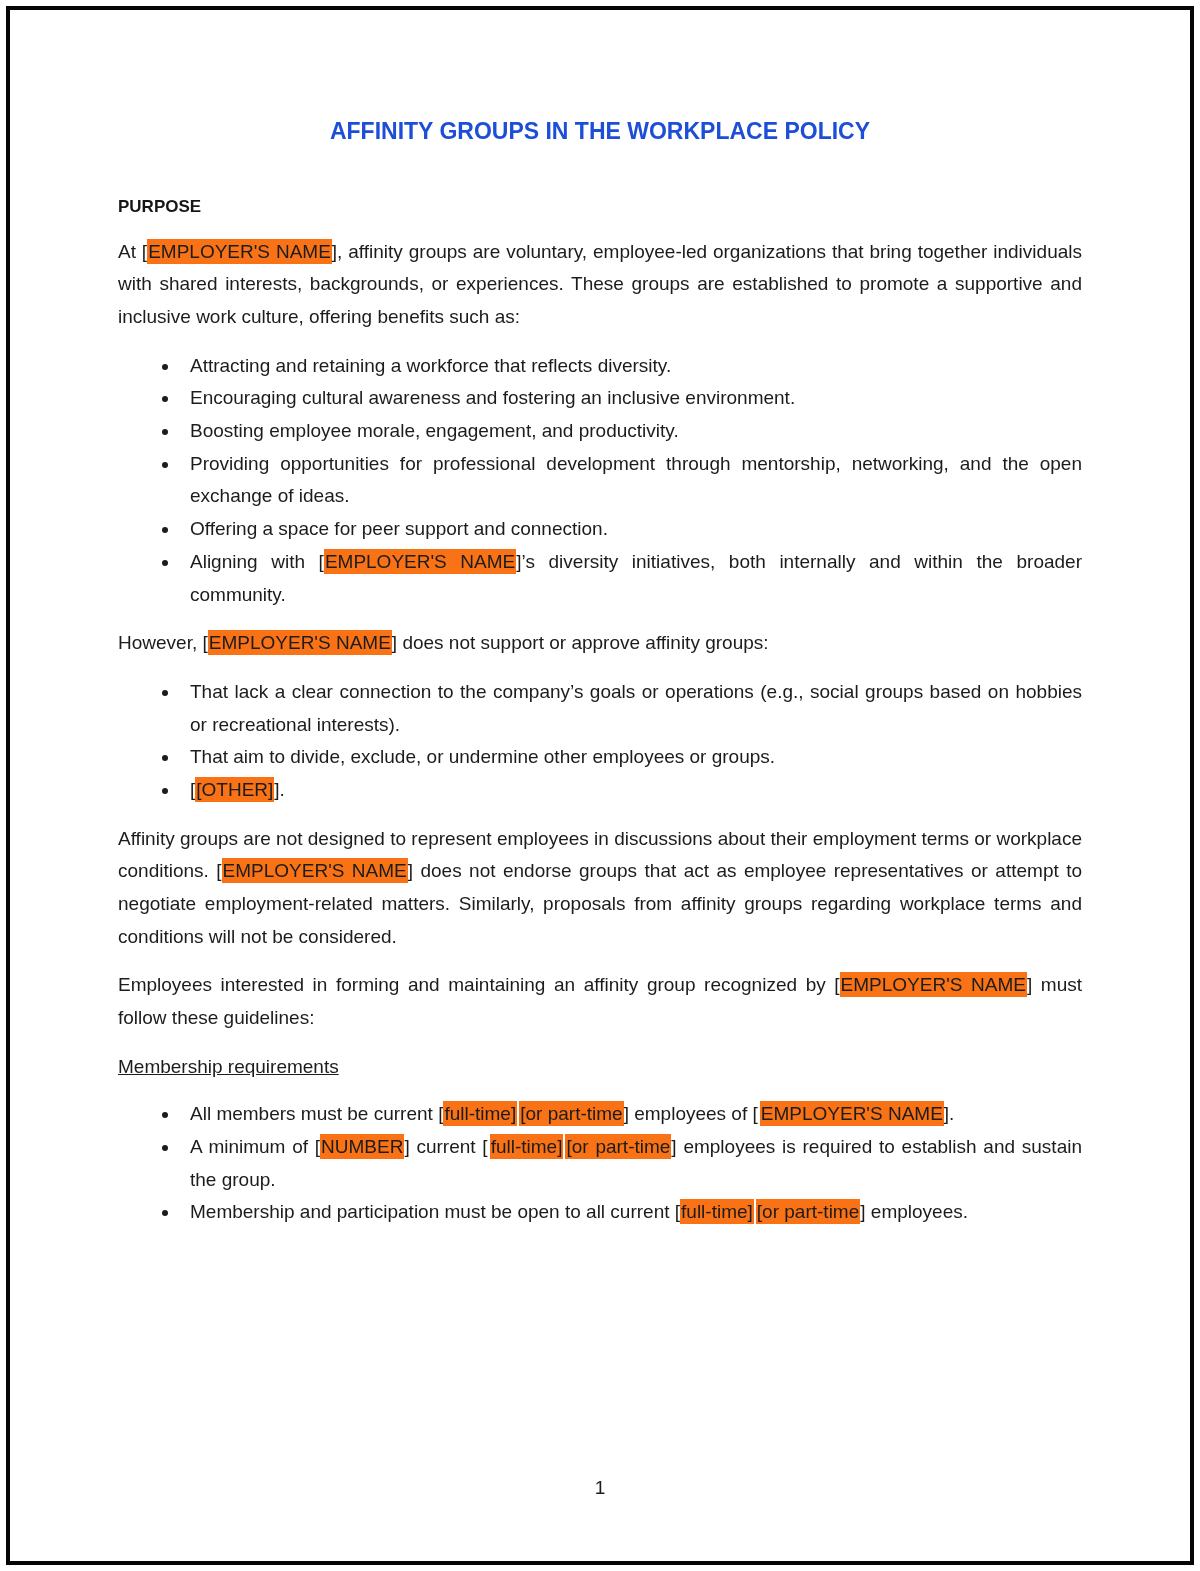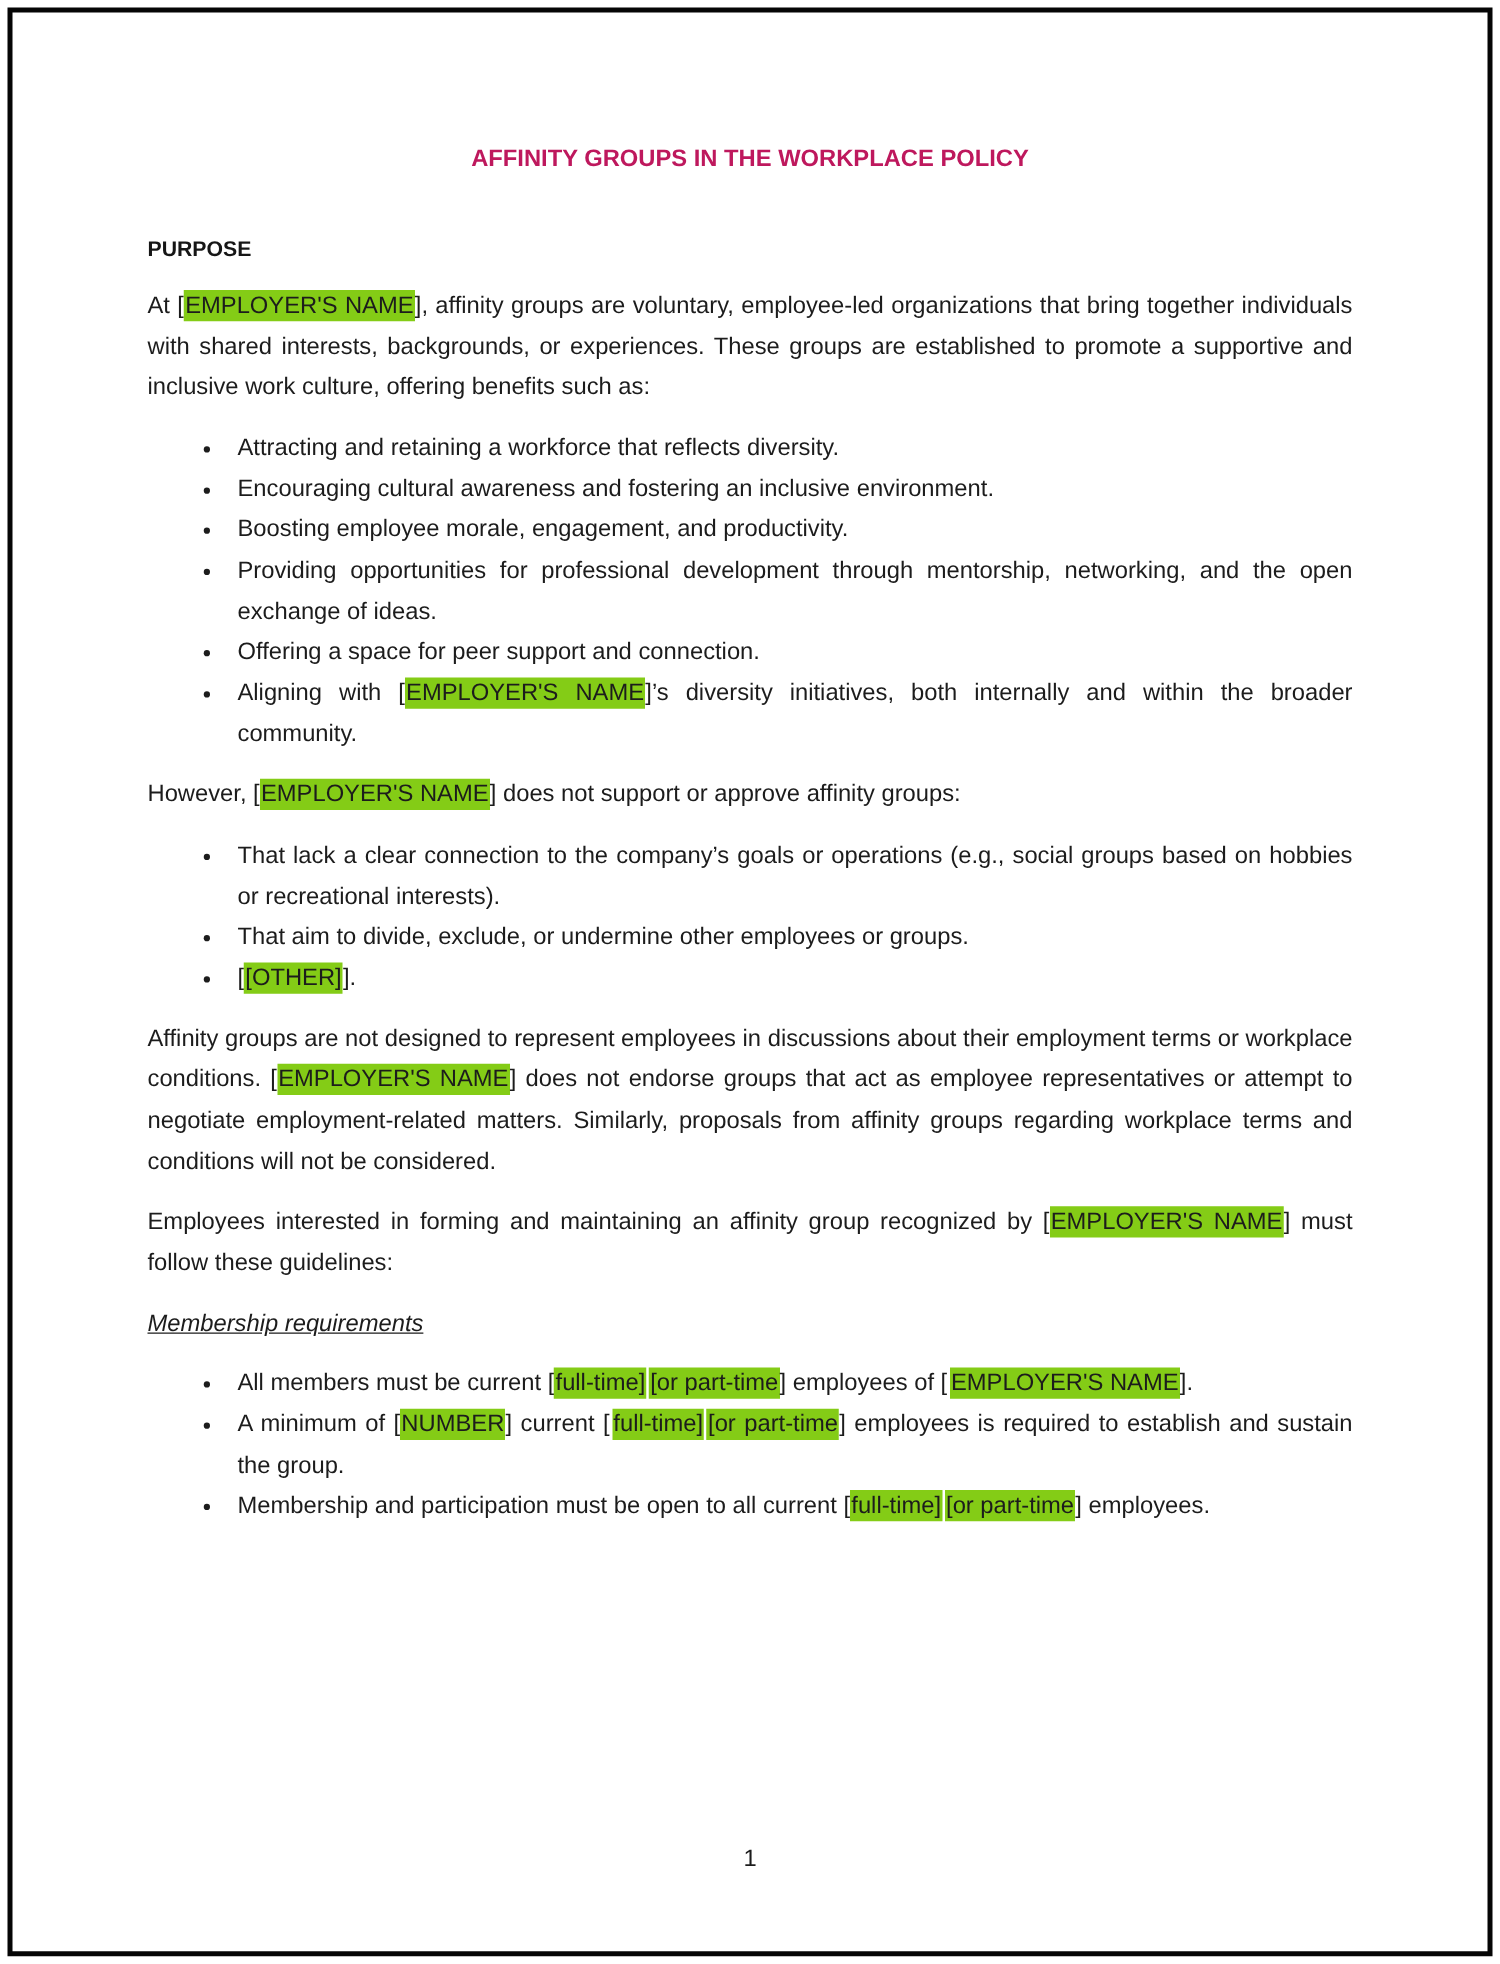--- a/index.html
+++ b/index.html
@@ -12,36 +12,36 @@
     position: absolute; inset: 6px;
     border: 4px solid #050505;
     pointer-events: none;
   }
   .content {
     position: absolute;
     left: 118px; right: 118px; top: 112px;
     font-size: 19px; line-height: 1.72;
   }
   h1.doc-title {
-    font-size: 19px; font-weight: 700; text-align: center;
-    margin: 0 0 40px 0; color: #be185d;
+    font-size: 23px; font-weight: 700; text-align: center;
+    margin: 0 0 40px 0; color: #1d4ed8;
   }
   h2.sec-heading {
     font-size: 17px; font-weight: 700;
     margin: 10px 0 15px 0; color: #161616;
   }
   h3.sub-heading {
     font-size: 19px; font-weight: 400; text-decoration: underline;
-    margin: 10px 0 15px 0; color: #1c1c1c; font-style: italic;
+    margin: 10px 0 15px 0; color: #1c1c1c;
   }
   p.para { margin: 0 0 16px 0; text-align: justify; }
   ul.blist { margin: 0 0 16px 0; padding-left: 62px; }
   ul.blist li { padding-left: 10px; text-align: justify; }
   mark.hl {
-    background: #84cc16; color: inherit;
+    background: #f97316; color: inherit;
     padding: 2px 1px;
   }
   mark.hl + mark.hl { margin-left: 2px; }
   .page-number {
     position: absolute; bottom: 72px; left: 0; right: 0;
     text-align: center; font-size: 19px; color: #1c1c1c;
   }
 </style>
 </head>
 <body>

